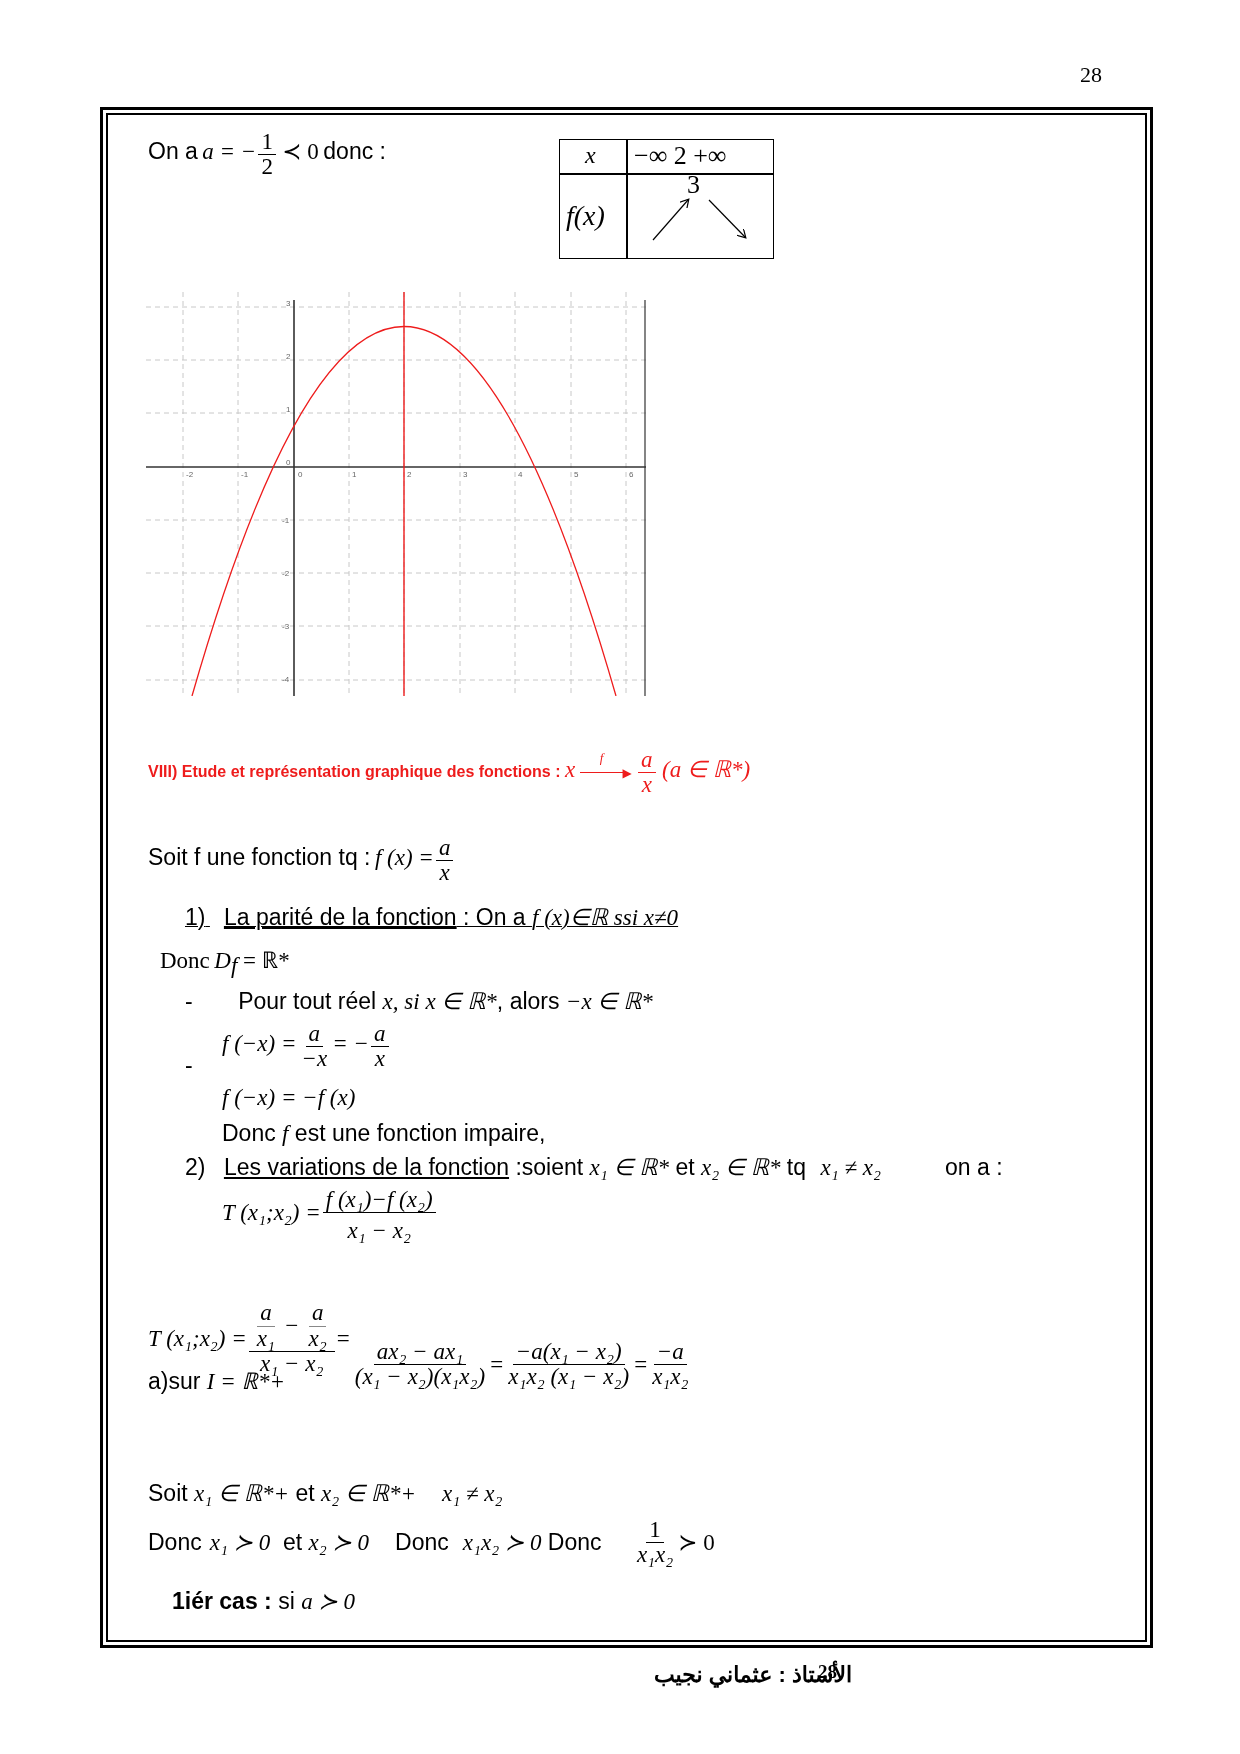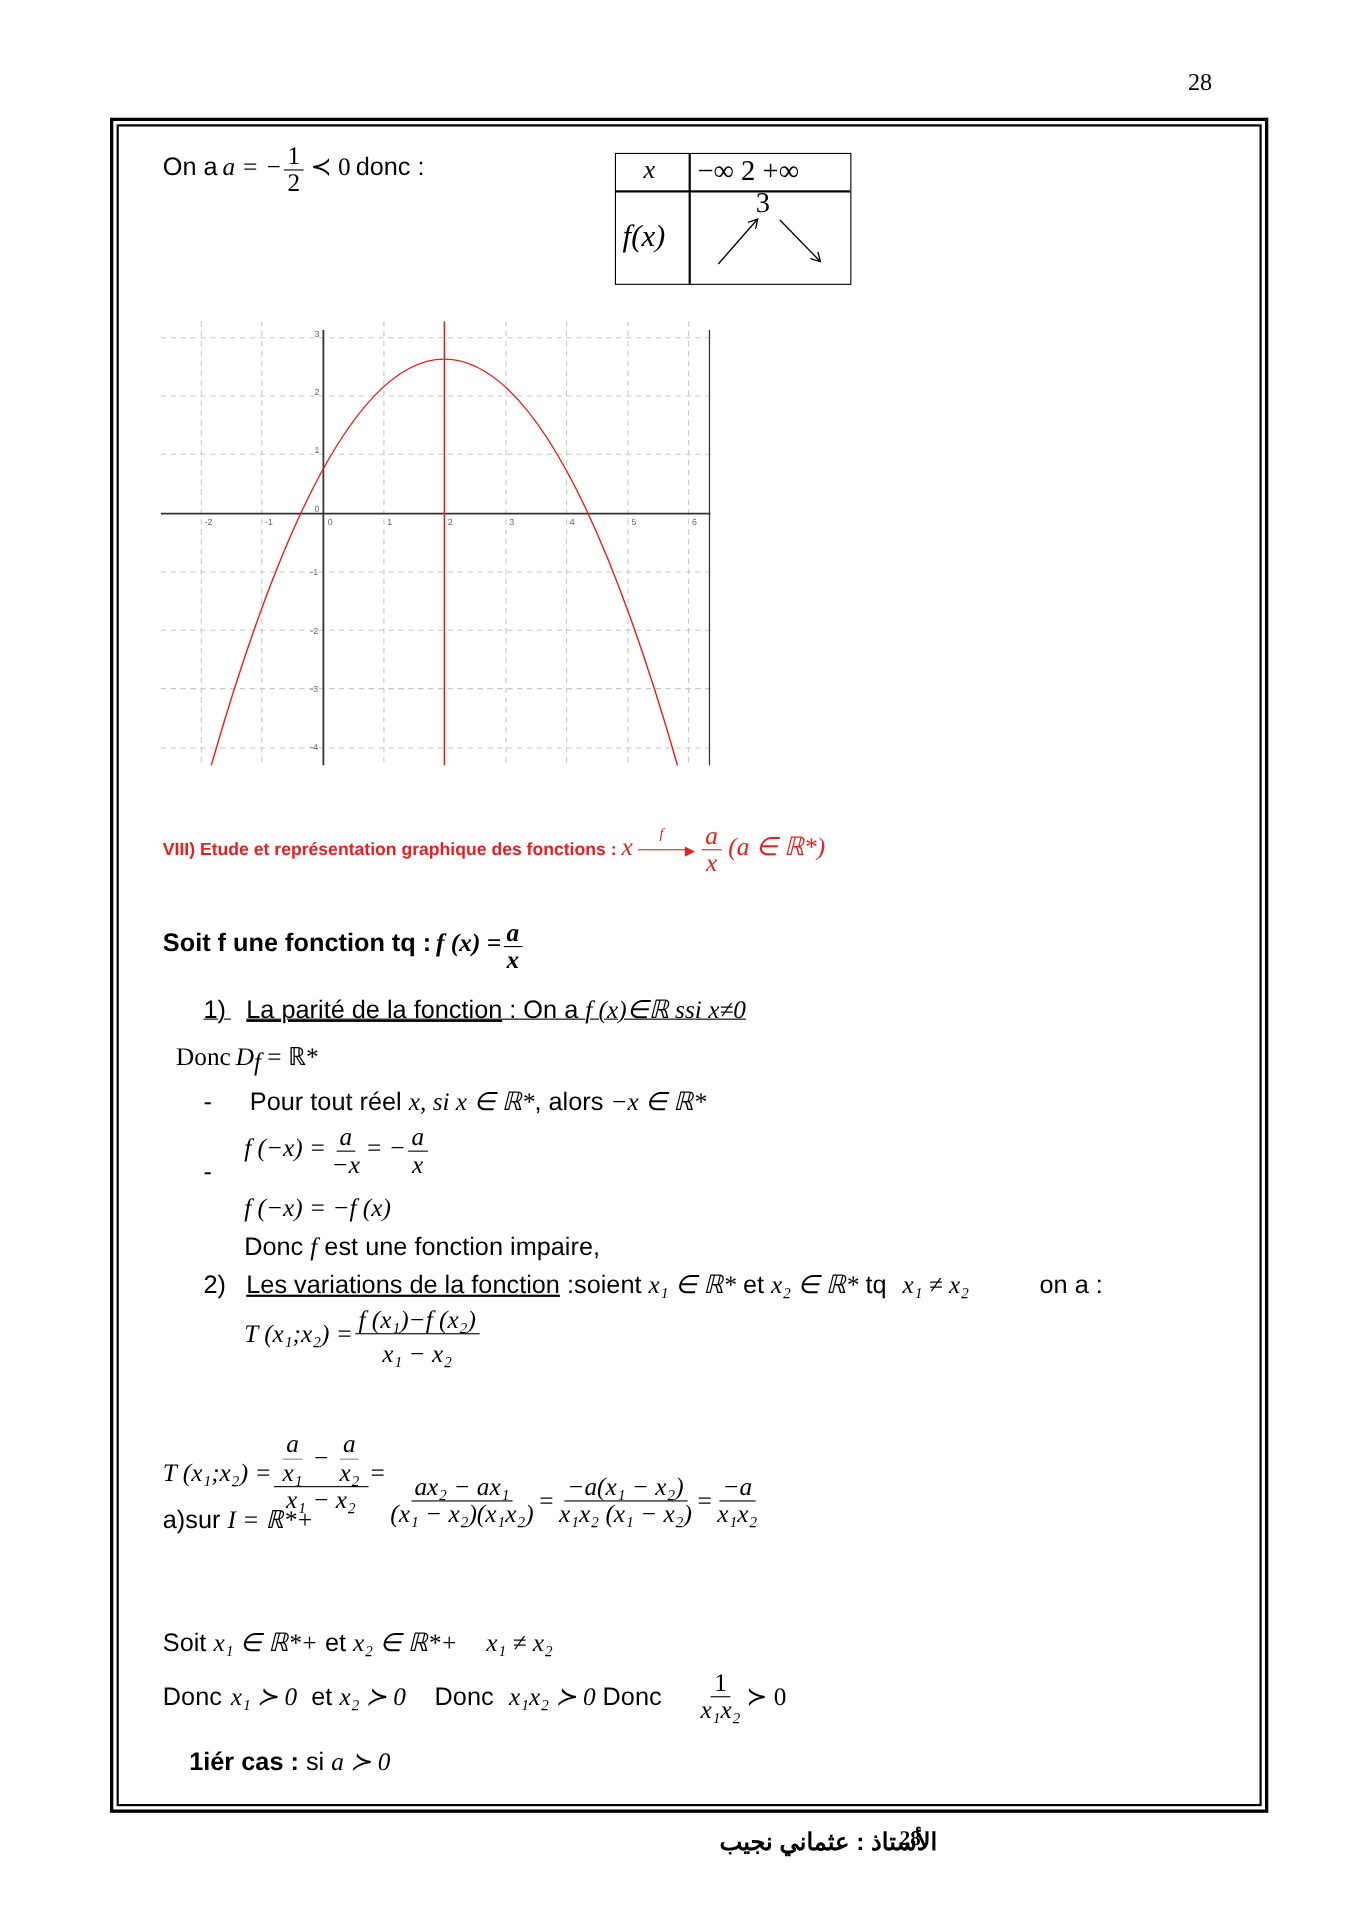--- a/index.html
+++ b/index.html
@@ -110,41 +110,41 @@
     <span style="display:block;border-top:1.3px solid #ee1c1c;margin-right:6px;"></span>
     <span style="position:absolute;right:0;top:-6px;font-size:12px;">▶</span>
   </span>
   <span class="frac m">
       <span class="num">a</span>
       <span class="den">x</span>
     </span>
   <span class="m">(a ∈ ℝ*)</span>
 </div>
 
-<div class="abs" style="left:148px;top:836px;font-weight:bold;">
+<div class="abs" style="left:148px;top:836px;">
   <span class="sans">Soit f une fonction tq :</span>
   <span class="m">f (x) =</span><span class="frac m">
       <span class="num">a</span>
       <span class="den">x</span>
     </span>
 </div>
 
 <div class="abs" style="left:185px;top:904px;text-decoration:underline;">
   <span class="sans">1)</span>
   <span class="sans u" style="margin-left:14px;">La parité de la fonction</span><span class="sans"> : On a </span><span class="m">f (x)∈ℝ  ssi   x≠0</span>
 </div>
 
 <div class="abs" style="left:160px;top:943px;">
   <span class="mr">Donc</span>
   <span class="m">D</span><sub class="m">f</sub><span class="mr"> = ℝ*</span>
 </div>
 
 <div class="abs" style="left:185px;top:988px;">
   <span class="sans">-</span>
-  <span class="sans" style="margin-left:30px;">Pour tout réel </span><span class="m">x, si  x ∈ ℝ*</span><span class="sans">, alors </span><span class="m">−x ∈ ℝ*</span>
+  <span class="sans" style="margin-left:41px;">Pour tout réel </span><span class="m">x, si  x ∈ ℝ*</span><span class="sans">, alors </span><span class="m">−x ∈ ℝ*</span>
 </div>
 
 <div class="abs sans" style="left:185px;top:1052px;">-</div>
 <div class="abs" style="left:222px;top:1022px;">
   <span class="m">f (−x) =</span><span class="frac m">
       <span class="num">a</span>
       <span class="den">−x</span>
     </span><span class="m">= −</span><span class="frac m">
       <span class="num">a</span>
       <span class="den">x</span>

